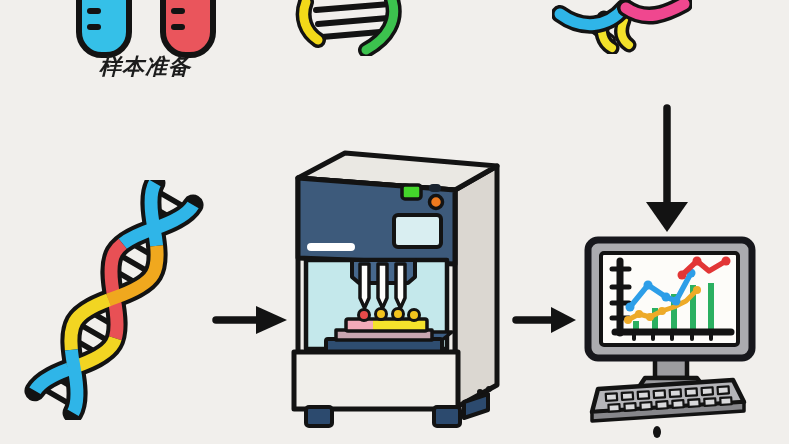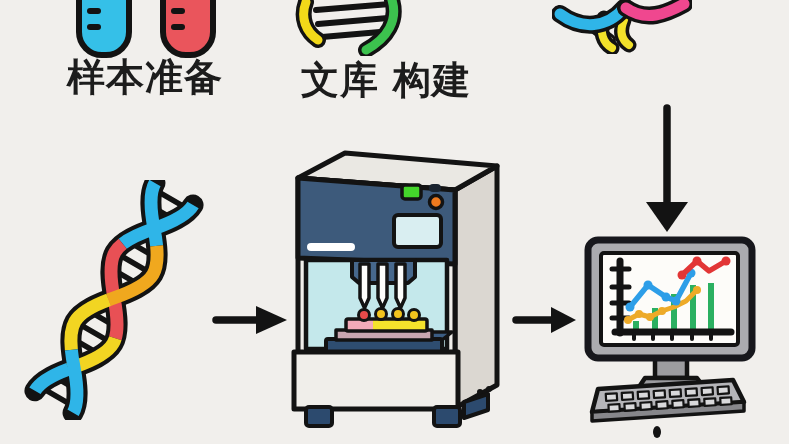--- a/index.html
+++ b/index.html
@@ -4,22 +4,23 @@
 <style>
   html,body{margin:0;padding:0;}
   .canvas{
     position:relative;width:789px;height:444px;overflow:hidden;
     background:#f1efec;
     font-family:"DejaVu Sans","Liberation Sans",sans-serif;
   }
   .abs{position:absolute;}
   .stage-label{
     position:absolute;width:200px;text-align:center;
-    font-size:38px;font-weight:700;color:#1c1c1c;letter-spacing:1px;
+    font-size:22px;font-weight:700;color:#1c1c1c;letter-spacing:1px;
     white-space:nowrap;
+    font-style:italic;
   }
   .tube{
     position:absolute;width:44px;height:72px;
     border:6px solid #131313;
     border-radius:10px 10px 26px 26px;
     box-sizing:content-box;
   }
   .tube .dash{
     position:absolute;width:14px;height:6px;border-radius:3px;background:#131313;left:5px;
   }
@@ -62,21 +63,20 @@
       <path d="M72,20 C67,32 70,40 77,45" stroke="#131313" stroke-width="15"></path>
       <path d="M72,20 C67,32 70,40 77,45" stroke="#f2e22a" stroke-width="8"></path>
       <path d="M8,14 C30,30 55,28 72,8" stroke="#131313" stroke-width="18"></path>
       <path d="M8,14 C30,30 55,28 72,8" stroke="#2fb5e8" stroke-width="11"></path>
       <path d="M74,8 C94,22 114,14 132,4" stroke="#131313" stroke-width="18"></path>
       <path d="M74,8 C94,22 114,14 132,4" stroke="#f0478f" stroke-width="11"></path>
     </g>
   </svg>
 
   <div class="stage-label" style="left:45px;top:52px;">样本准备</div>
-  <div class="stage-label" style="left:286px;top:55px;">文库 构建</div>
 
   <svg class="abs" style="left:640px;top:104px;" width="56" height="130" viewBox="640 104 56 130">
     <line x1="667" y1="108" x2="667" y2="206" stroke="#131313" stroke-width="7.5" stroke-linecap="round"></line>
     <polygon points="646,202 688,202 667,232" fill="#131313"></polygon>
   </svg>
 
   <svg class="abs" style="left:22px;top:180px;" width="200" height="240" viewBox="0 0 200 240">
     <g transform="translate(152,14) rotate(30)" stroke-linecap="round" fill="none">
 
       <g stroke="#131313" stroke-width="5.5">

